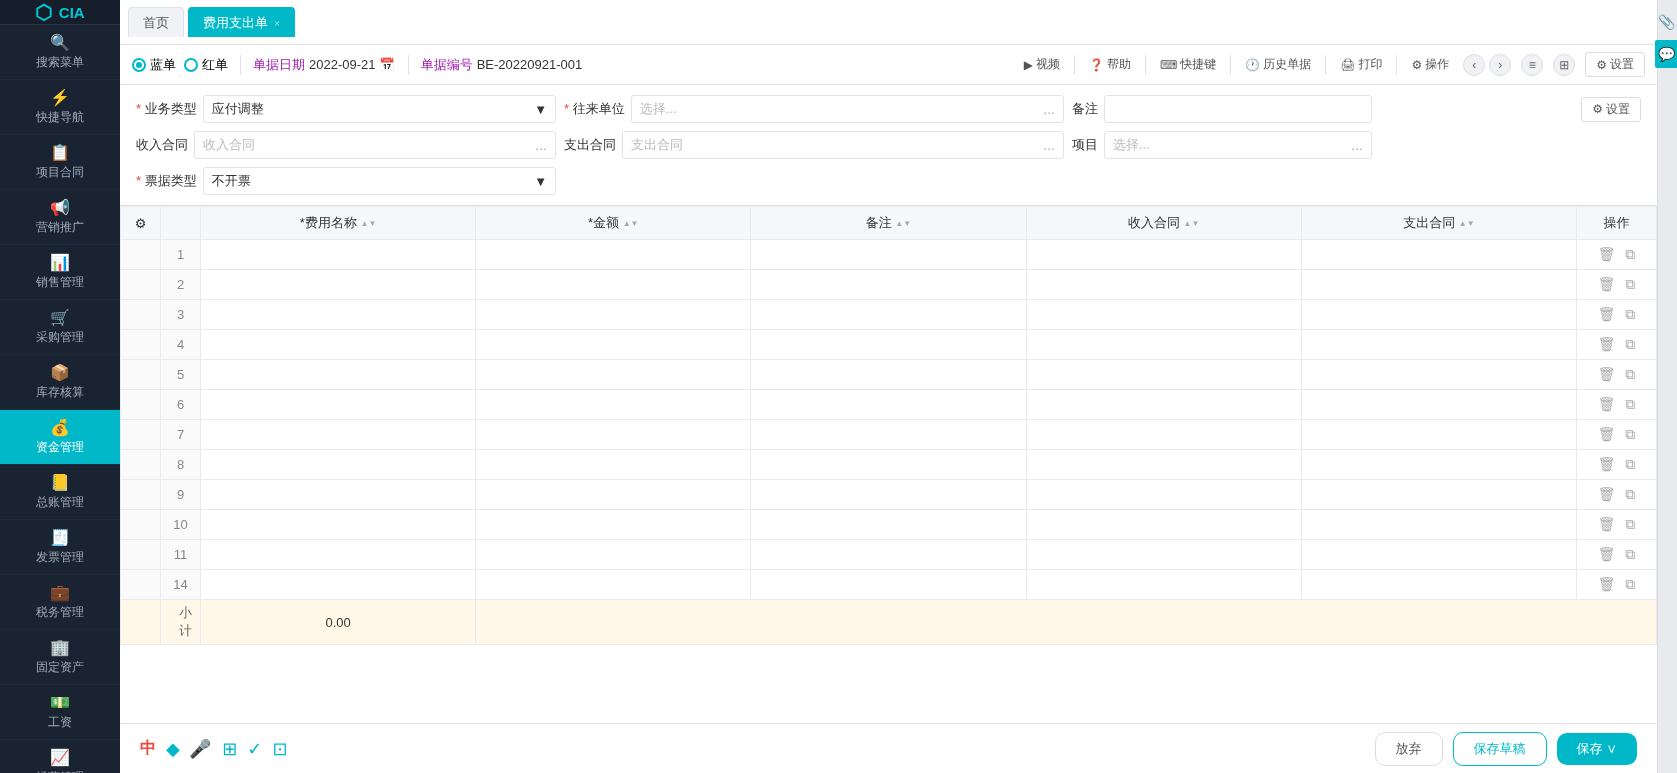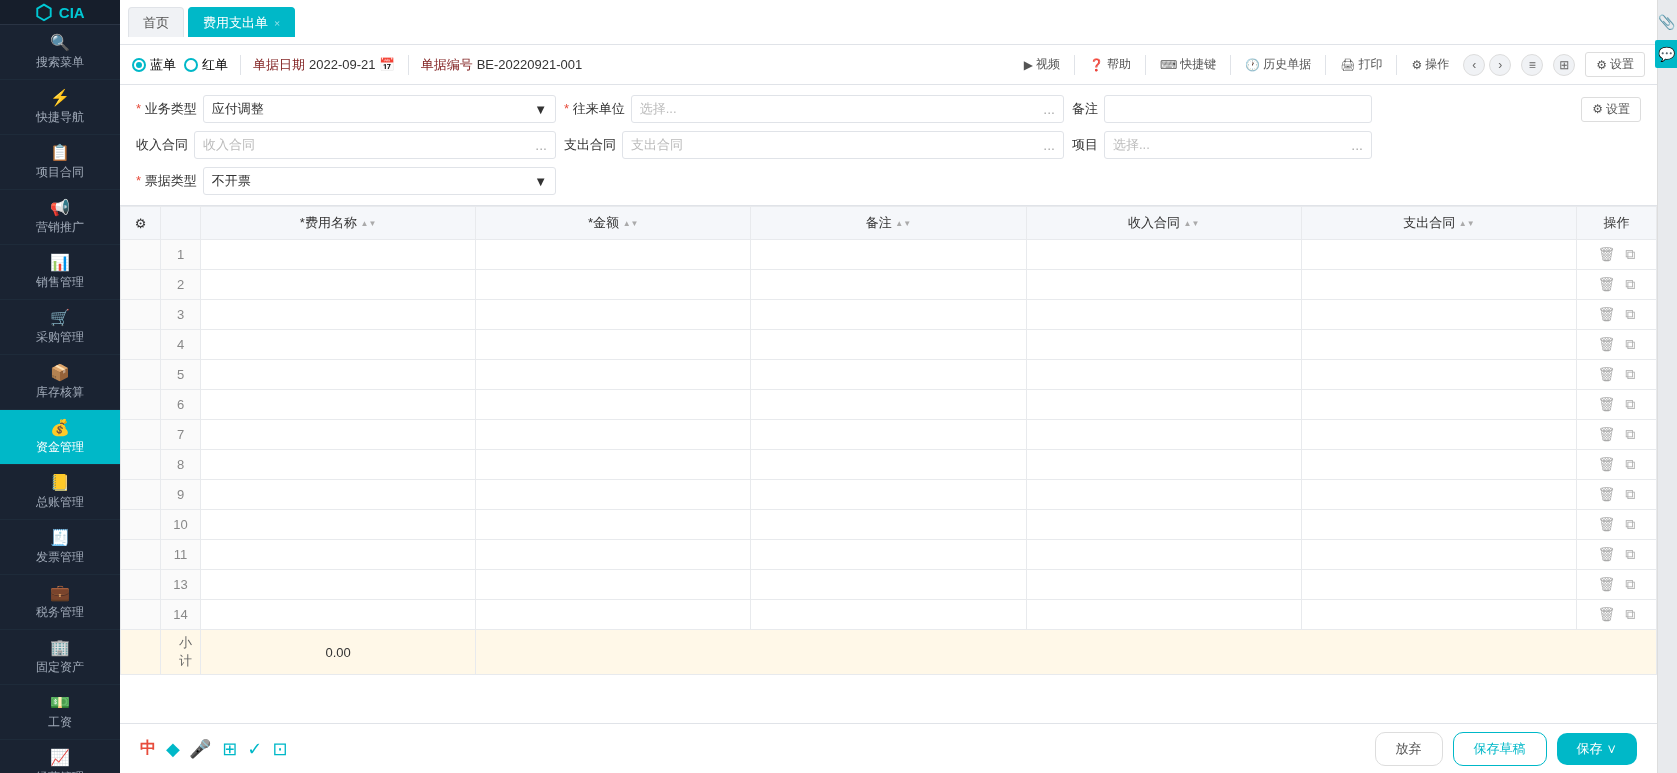--- a/index.html
+++ b/index.html
@@ -102,21 +102,21 @@
       width: 14px; height: 14px; border-radius: 50%;
       border: 2px solid #00b8c8;
       display: flex; align-items: center; justify-content: center;
     }
     .radio-dot.active::after {
       content: '';
       width: 6px; height: 6px; border-radius: 50%; background: #00b8c8;
     }
     .toolbar-divider { width: 1px; height: 20px; background: #e0e3e8; margin: 0 4px; }
     .toolbar-field { display: flex; align-items: center; gap: 4px; font-size: 13px; color: #333; }
-    .toolbar-field-label { color: #7f1d1d; }
+    .toolbar-field-label { color: #a21caf; }
     .toolbar-calendar-icon { color: #00b8c8; cursor: pointer; }
     .toolbar-right { margin-left: auto; display: flex; align-items: center; gap: 10px; }
     .toolbar-action { display: flex; align-items: center; gap: 3px; color: #555; cursor: pointer; font-size: 12px; }
     .toolbar-close-btn {
       width: 22px; height: 22px; border-radius: 50%;
       background: #f0f2f5; border: 1px solid #ddd;
       display: flex; align-items: center; justify-content: center;
       cursor: pointer; font-size: 12px; color: #666;
     }
     .set-btn {
@@ -631,33 +631,20 @@
       <td></td>
       <td></td>
       <td></td>
       <td class="td-actions">
         <span class="action-icon">🗑</span>
         <span class="action-icon">⧉</span>
       </td>
     </tr>
           <tr>
       <td class="td-num"></td>
-      <td class="td-num">13</td>
-      <td></td>
-      <td></td>
-      <td></td>
-      <td></td>
-      <td></td>
-      <td class="td-actions">
-        <span class="action-icon">🗑</span>
-        <span class="action-icon">⧉</span>
-      </td>
-    </tr>
-          <tr>
-      <td class="td-num"></td>
       <td class="td-num">14</td>
       <td></td>
       <td></td>
       <td></td>
       <td></td>
       <td></td>
       <td class="td-actions">
         <span class="action-icon">🗑</span>
         <span class="action-icon">⧉</span>
       </td>

